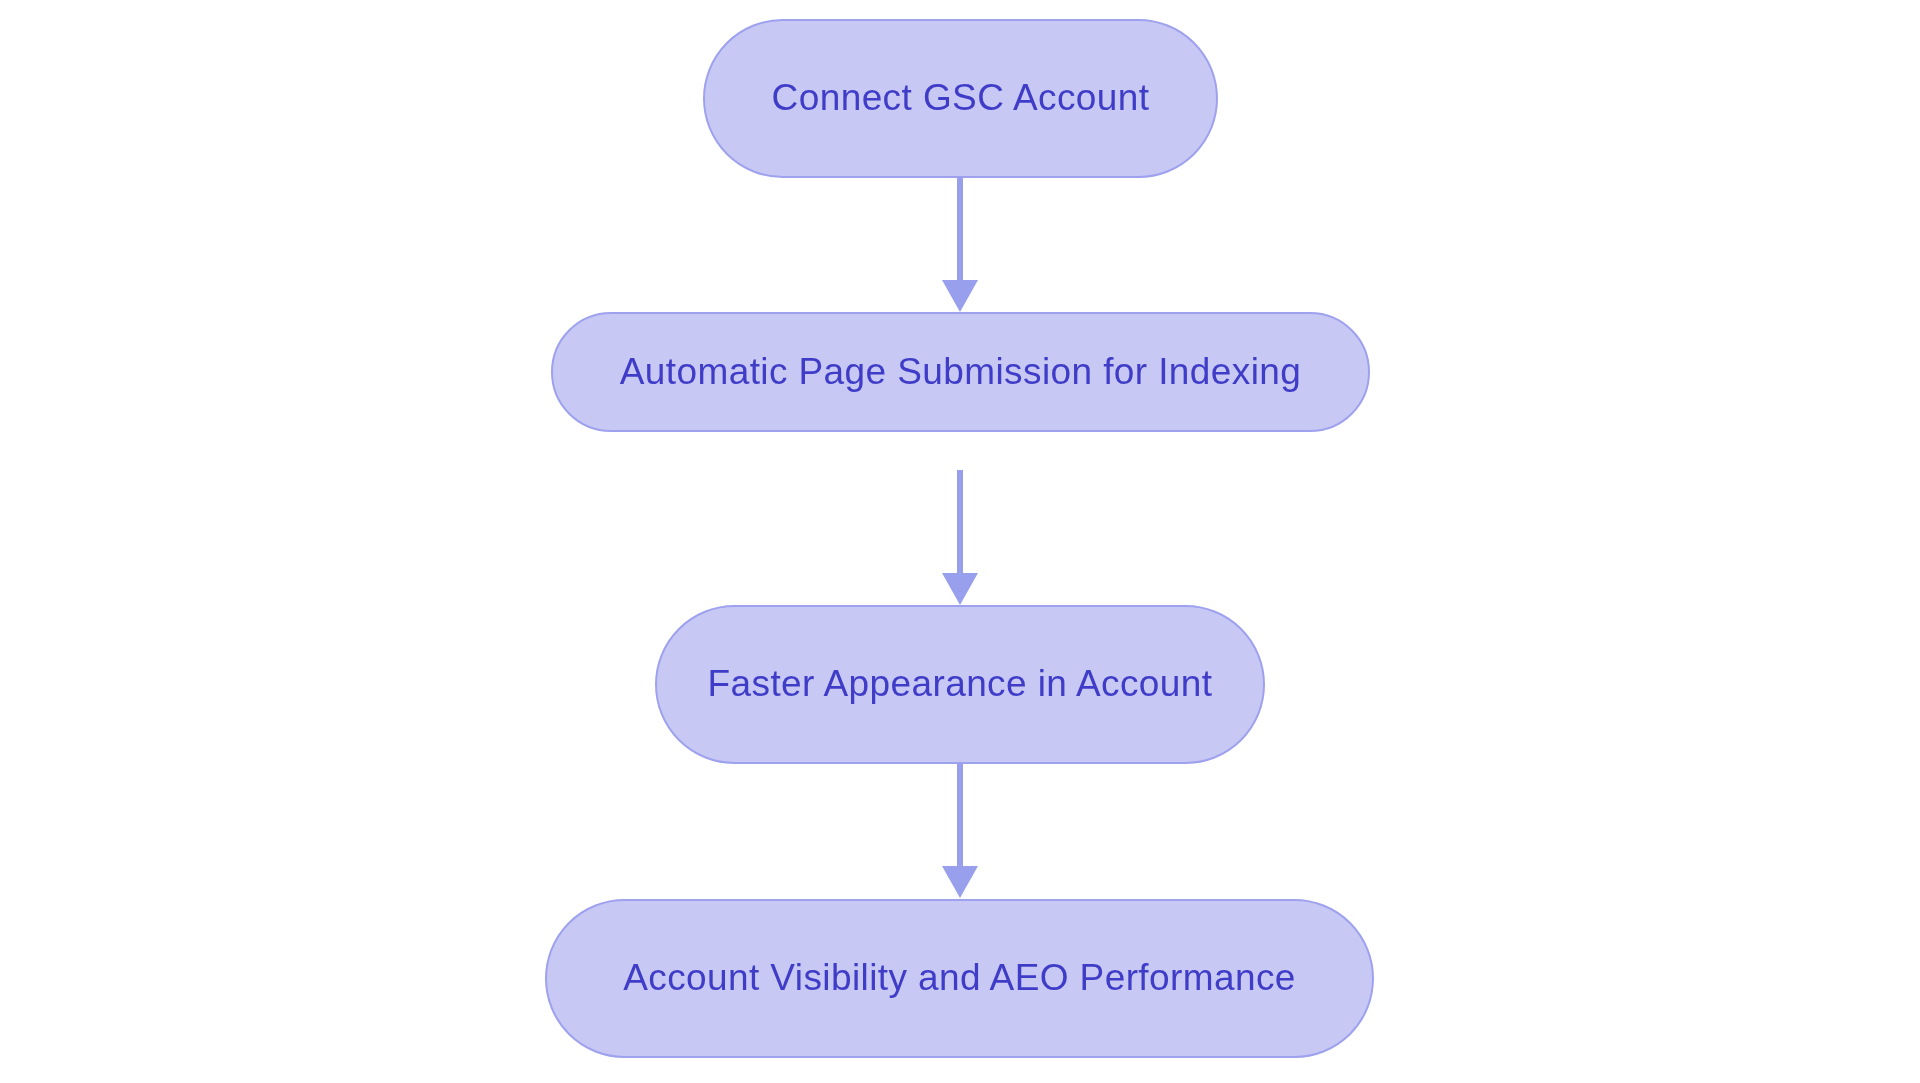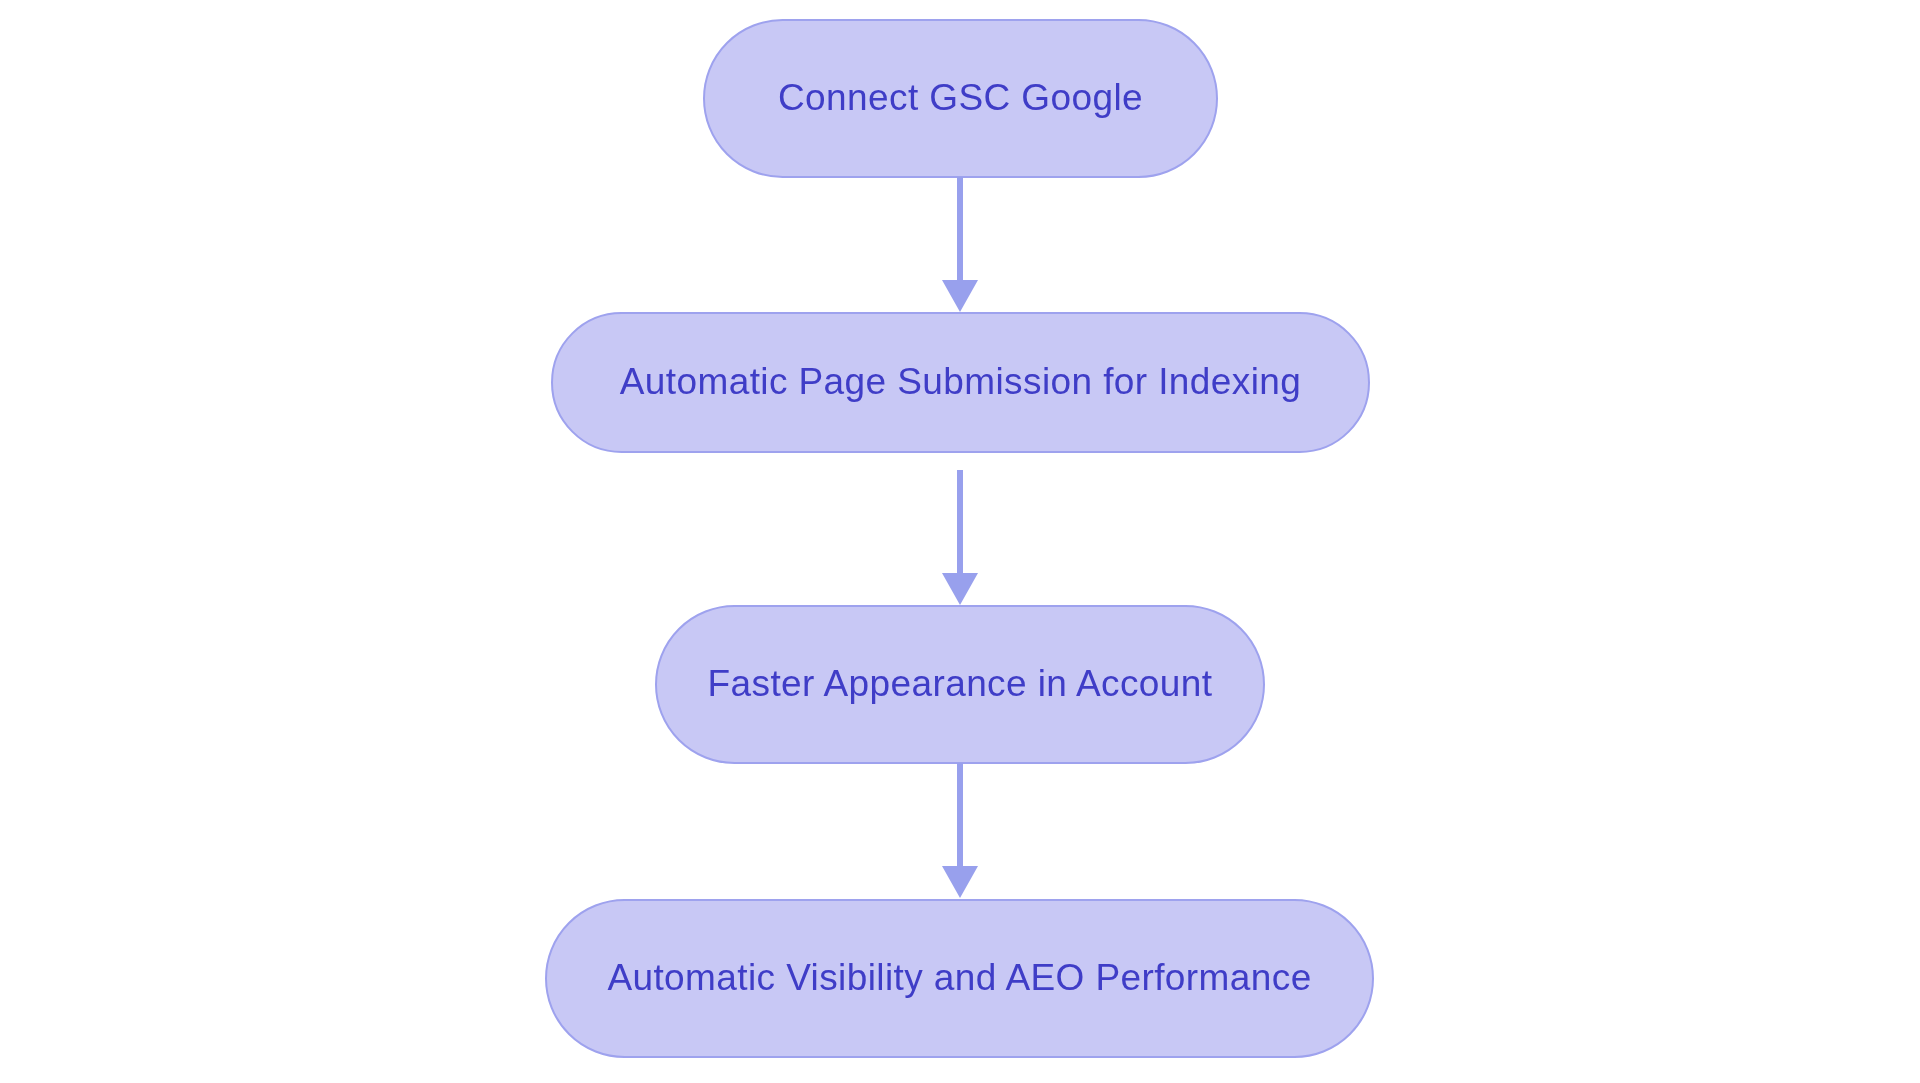--- a/index.html
+++ b/index.html
@@ -25,21 +25,21 @@
     font-size: 37px;
     font-weight: 400;
     letter-spacing: 0.4px;
     display: flex;
     align-items: center;
     justify-content: center;
     text-align: center;
     line-height: 1.2;
   }
   .node-1 { left: 703px; top: 19px;  width: 515px; height: 159px; }
-  .node-2 { left: 551px; top: 312px; width: 819px; height: 141px; }
+  .node-2 { left: 551px; top: 312px; width: 819px; height: 120px; }
   .node-3 { left: 655px; top: 605px; width: 610px; height: 159px; }
   .node-4 { left: 545px; top: 899px; width: 829px; height: 159px; }
 
   .flow-arrow {
     position: absolute;
     left: 940px;
     width: 40px;
     height: 135px;
     display: block;
   }
@@ -56,21 +56,21 @@
     fill: var(--arrow, #98a0ed);
     stroke: none;
   }
 </style>
 </head>
 <body>
 
 <div class="stage">
 
   <div class="flow-node node-1">
-    <span>Connect GSC Google</span>
+    <span>Connect GSC Account</span>
   </div>
 
   <svg class="flow-arrow arrow-1" viewBox="0 0 40 135" aria-hidden="true">
     <line class="arrow-line" x1="20" y1="0" x2="20" y2="108"></line>
     <polygon class="arrow-head" points="2,103 38,103 20,135"></polygon>
   </svg>
 
   <div class="flow-node node-2">
     <span>Automatic Page Submission for Indexing</span>
   </div>
@@ -83,16 +83,16 @@
   <div class="flow-node node-3">
     <span>Faster Appearance in Account</span>
   </div>
 
   <svg class="flow-arrow arrow-3" viewBox="0 0 40 135" aria-hidden="true">
     <line class="arrow-line" x1="20" y1="0" x2="20" y2="108"></line>
     <polygon class="arrow-head" points="2,103 38,103 20,135"></polygon>
   </svg>
 
   <div class="flow-node node-4">
-    <span>Automatic Visibility and AEO Performance</span>
+    <span>Account Visibility and AEO Performance</span>
   </div>
 
 </div>
 
 </body></html>

